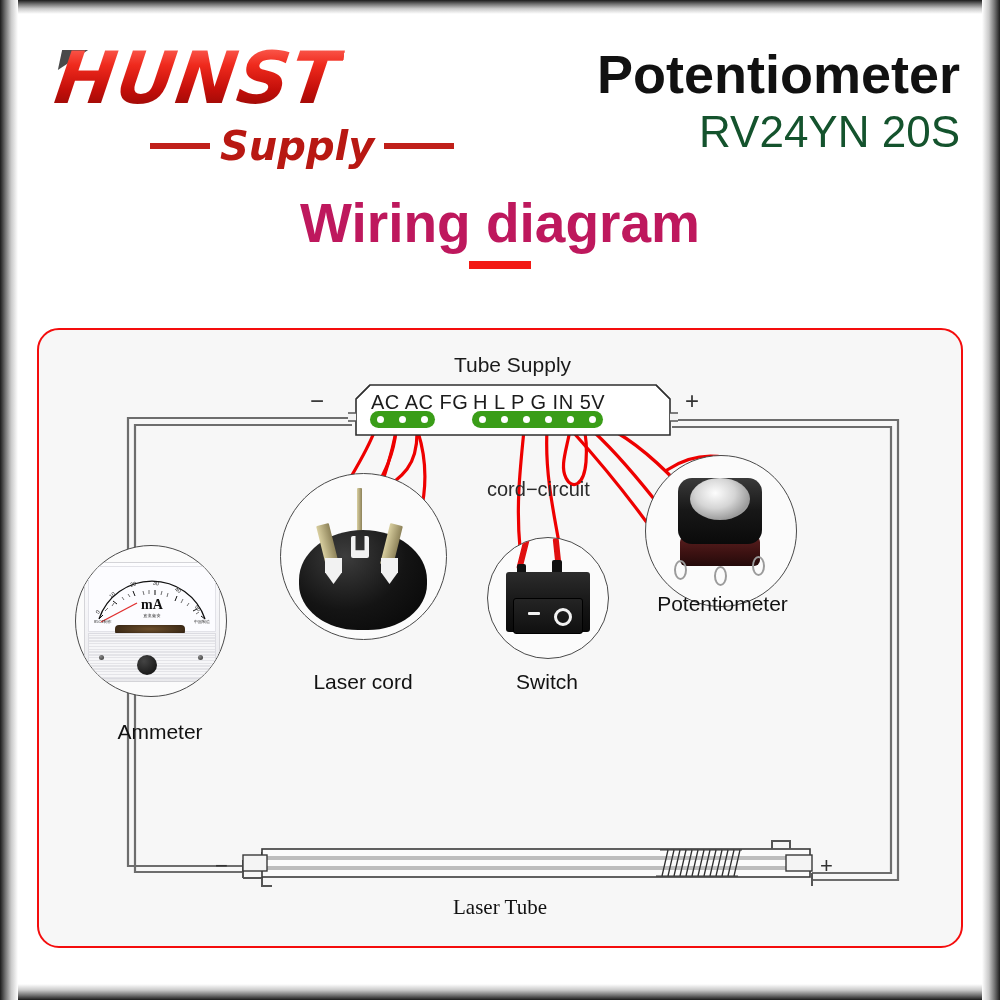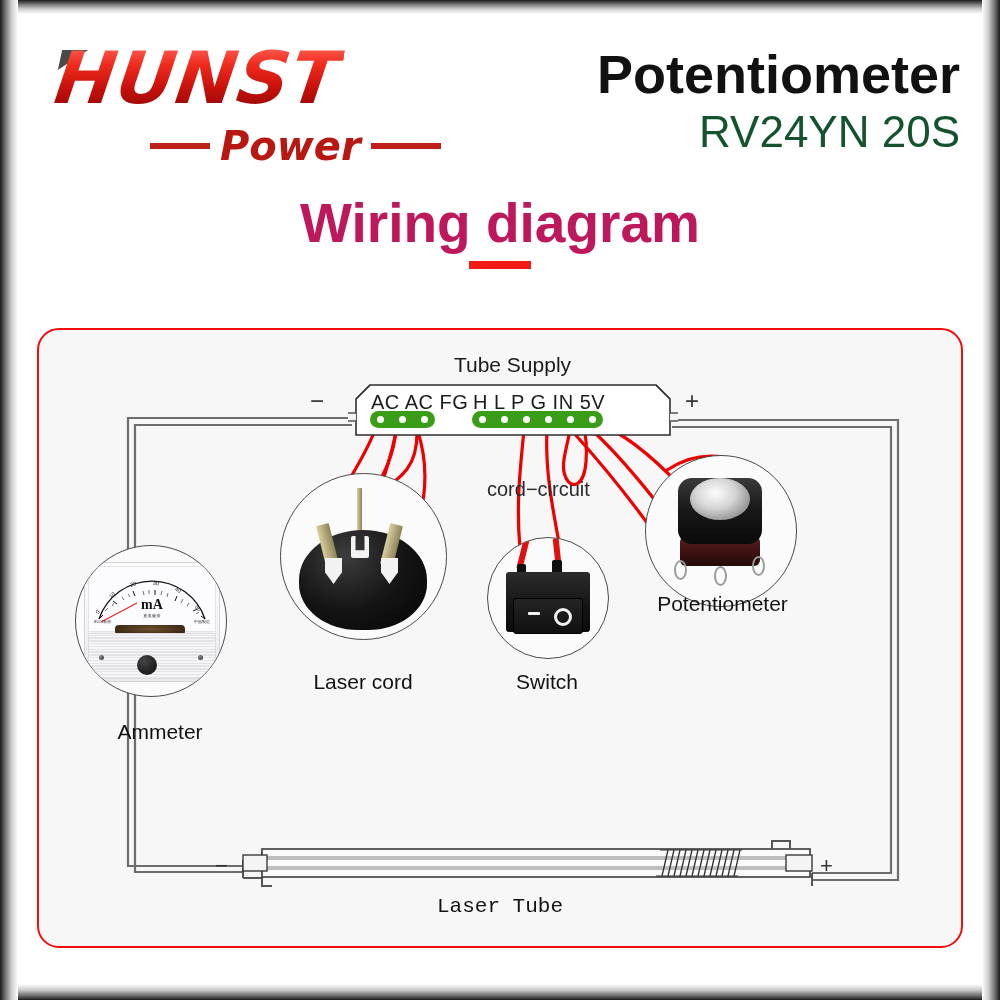--- a/index.html
+++ b/index.html
@@ -188,21 +188,21 @@
   }
   #pot-base{
     position:absolute;left:34px;top:80px;width:80px;height:30px;border-radius:6px;
     background:linear-gradient(to bottom,#5a1f1f 0%,#3b1111 58%,#240a0a 100%);
   }
   .pot-lug{position:absolute;width:9px;height:16px;border:2px solid #9b9b9b;border-radius:50%;background:transparent;}
 
   
   #tube-label{
     position:absolute;left:0;top:895px;width:1000px;text-align:center;
-    font-size:21px;color:#121212;font-family:Liberation Mono, monospace;
+    font-size:21px;color:#121212;font-family:Liberation Serif, serif;
   }
   #tube-minus{position:absolute;left:215px;top:853px;font-size:22px;color:#333;}
   #tube-plus{position:absolute;left:820px;top:853px;font-size:22px;color:#333;}
 </style>
 </head>
 <body>
 
 <div id="frame">
   <div class="bevel bevel-top"></div>
   <div class="bevel bevel-bottom"></div>
@@ -210,21 +210,21 @@
   <div class="bevel bevel-right"></div>
 </div>
 
 <div id="header">
 
   <div id="logo">
     <div id="logo-tick"></div>
     <div id="logo-word">HUNST</div>
     <div id="logo-sub">
       <span class="rule"></span>
-      <span class="word">Power</span>
+      <span class="word">Supply</span>
       <span class="rule r2"></span>
     </div>
   </div>
 
   <div id="title-block">
     <div id="title-main">Potentiometer</div>
     <div id="title-sub">RV24YN 20S</div>
   </div>
 </div>
 

